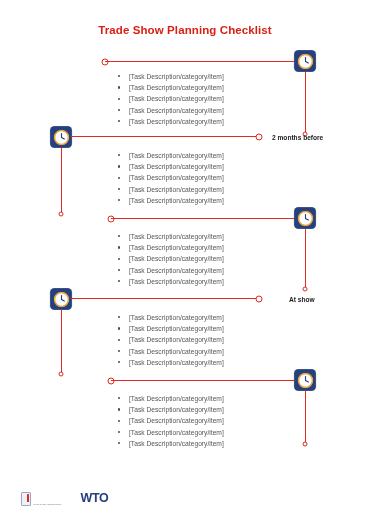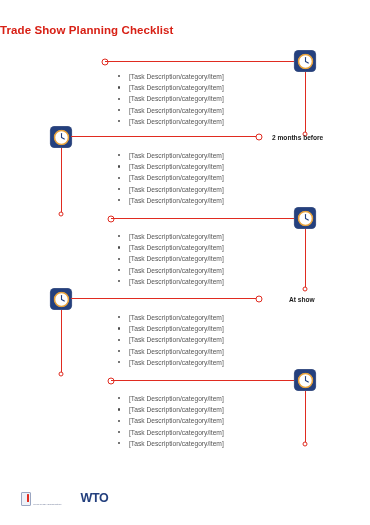--- a/index.html
+++ b/index.html
@@ -8,20 +8,21 @@
     background:#ffffff;
     font-family:"Liberation Sans", sans-serif;
     overflow:hidden;
     position:relative;
   }
   #page{position:absolute;inset:0;}
 
   .title{
     position:absolute;
     left:0;right:0;top:24px;
+    text-align:center;
     color:#d82015;
     font-weight:bold;
     font-size:11.5px;
     letter-spacing:.1px;
   }
 
   
   .row{position:absolute;height:0;}
 
   .hline{

